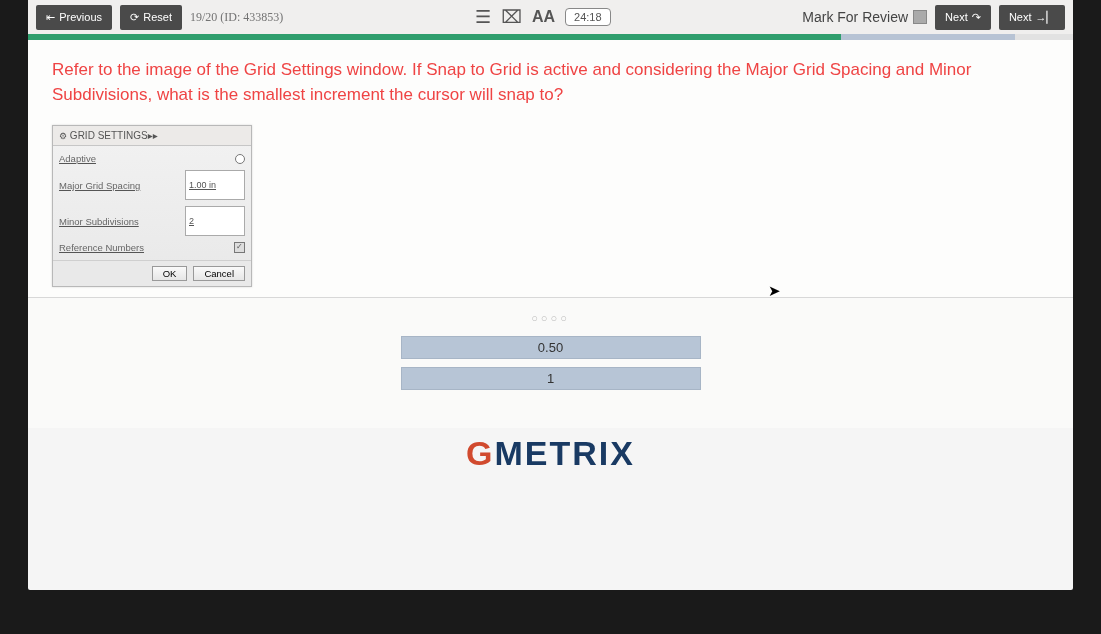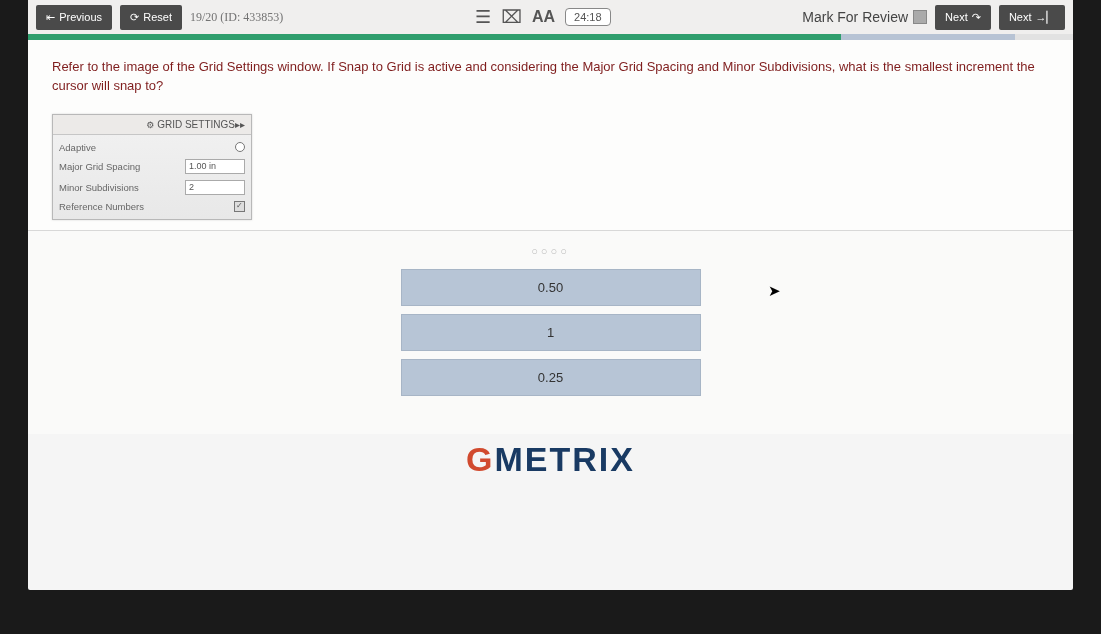--- a/index.html
+++ b/index.html
@@ -62,71 +62,71 @@
   }
   .divider .seg1 { flex: 7; background:#2f9e6d; }
   .divider .seg2 { flex: 1.5; background:#b7c3d4; }
   .divider .seg3 { flex: .5; background:#e2e2e2; }
   
   .question-area {
     padding: 18px 24px 10px 24px;
     background: #fdfdfc;
   }
   .qtext {
-    font-size: 13px;
-    color: #7f1d1d;
+    font-size: 17px;
+    color: #ef4444;
     line-height: 1.45;
   }
   
   .dialog {
     margin-top: 18px;
     width: 200px;
     border: 1px solid #b8b8b8;
     background: linear-gradient(#f2f2f2,#e8e8e8);
     font-size: 10px;
     color: #555;
     position: relative;
     box-shadow: 0 0 2px rgba(0,0,0,.15);
   }
   .dialog-title {
     padding: 4px 6px;
     border-bottom: 1px solid #c6c6c6;
     font-size: 10px;
     color:#555;
-    display:flex; justify-content:flex-end; align-items:center;
+    display:flex; justify-content:flex-start; align-items:center;
     background:#eceae8;
   }
   .dialog-title .gear { font-size:9px; }
-  .dialog-body { padding: 4px 6px; }
+  .dialog-body { padding: 4px 6px; text-decoration: underline; }
   .drow { display:flex; align-items:center; padding:3px 0; gap:6px; }
   .drow label { flex:1; font-size:9.5px; color:#666;}
   .dradio { width:10px; height:10px; border:1px solid #777; border-radius:50%; background:#fff; display:inline-block; position:relative;}
   .dradio.sel::after{ content:''; position:absolute; left:1.5px; top:1.5px; width:5px; height:5px; background:#555; border-radius:50%; }
-  .dinput { width:60px; height:15px; border:1px solid #aaa; background:#fff; font-size:9px; padding:0 3px; color:#555;}
+  .dinput { width:60px; height:30px; border:1px solid #aaa; background:#fff; font-size:9px; padding:0 3px; color:#555;}
   .dcheck { width:11px; height:11px; border:1px solid #777; background:#ddd; display:inline-block; position:relative;}
   .dcheck::after{content:'✓'; font-size:8px; position:absolute; left:1px; top:-1px; color:#555;}
   .dialog-foot { display:flex; justify-content:flex-end; gap:6px; padding:5px 6px; border-top:1px solid #cfcfcf; background:#e9e9e9;}
   .dbtn { font-size:9.5px; padding:1px 10px; border:1px solid #999; background:linear-gradient(#fafafa,#e6e6e6); cursor:pointer;}
   
   .answers-wrap {
     border-top: 1px solid #d8d8d8;
     padding: 14px 0 30px 0;
     background:#fafaf9;
     text-align:center;
   }
   .dots { color:#bbb; letter-spacing:3px; font-size:11px; margin-bottom:12px;}
   .answer-btn {
     display:block;
     width: 300px;
     margin: 0 auto 8px auto;
     background:#b7c5d6;
     border:1px solid #a7b5c6;
     color:#333;
     font-size:13px;
-    padding:10px 0;
+    padding:3px 0;
     cursor:pointer;
   }
   
   .brand {
     text-align:center;
     font-size:34px;
     font-weight:700;
     letter-spacing:2px;
     color:#193a63;
     font-family: Liberation Sans, sans-serif;
@@ -205,28 +205,31 @@
         </div>
         <div class="drow">
           <label>Minor Subdivisions</label>
           <input class="dinput" value="2" style="">
         </div>
         <div class="drow">
           <label>Reference Numbers</label>
           <span class="dcheck"></span>
         </div>
       </div>
+      <div class="dialog-foot">
+        <button class="dbtn">OK</button>
+        <button class="dbtn">Cancel</button>
+      </div>
     </div>
   </div>
 
   <div class="answers-wrap">
     <div class="dots">○○○○</div>
     <button class="answer-btn">0.50</button>
     <button class="answer-btn">1</button>
-    <button class="answer-btn">0.25</button>
   </div>
 
   <div class="brand">
     <span class="g">G</span><span>METRIX</span>
   </div>
 
   <div class="fake-cursor">➤</div>
 
 </div>
 

